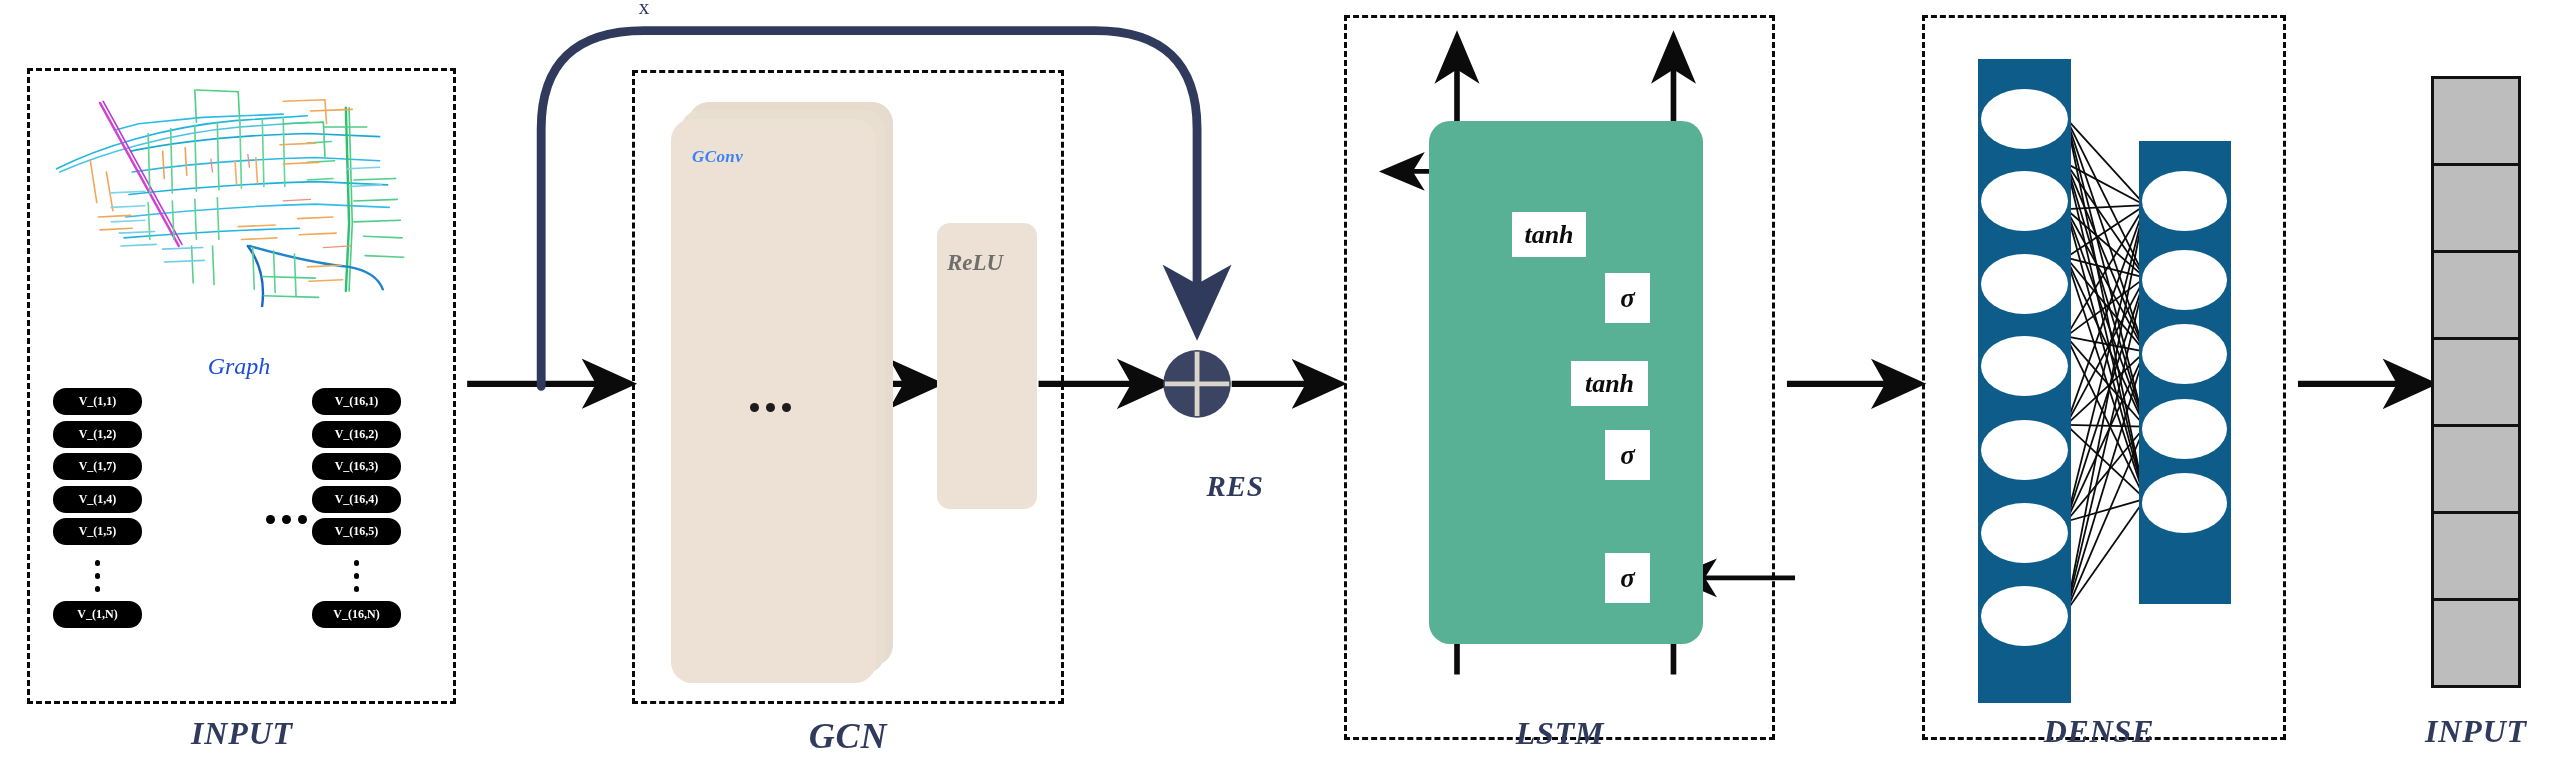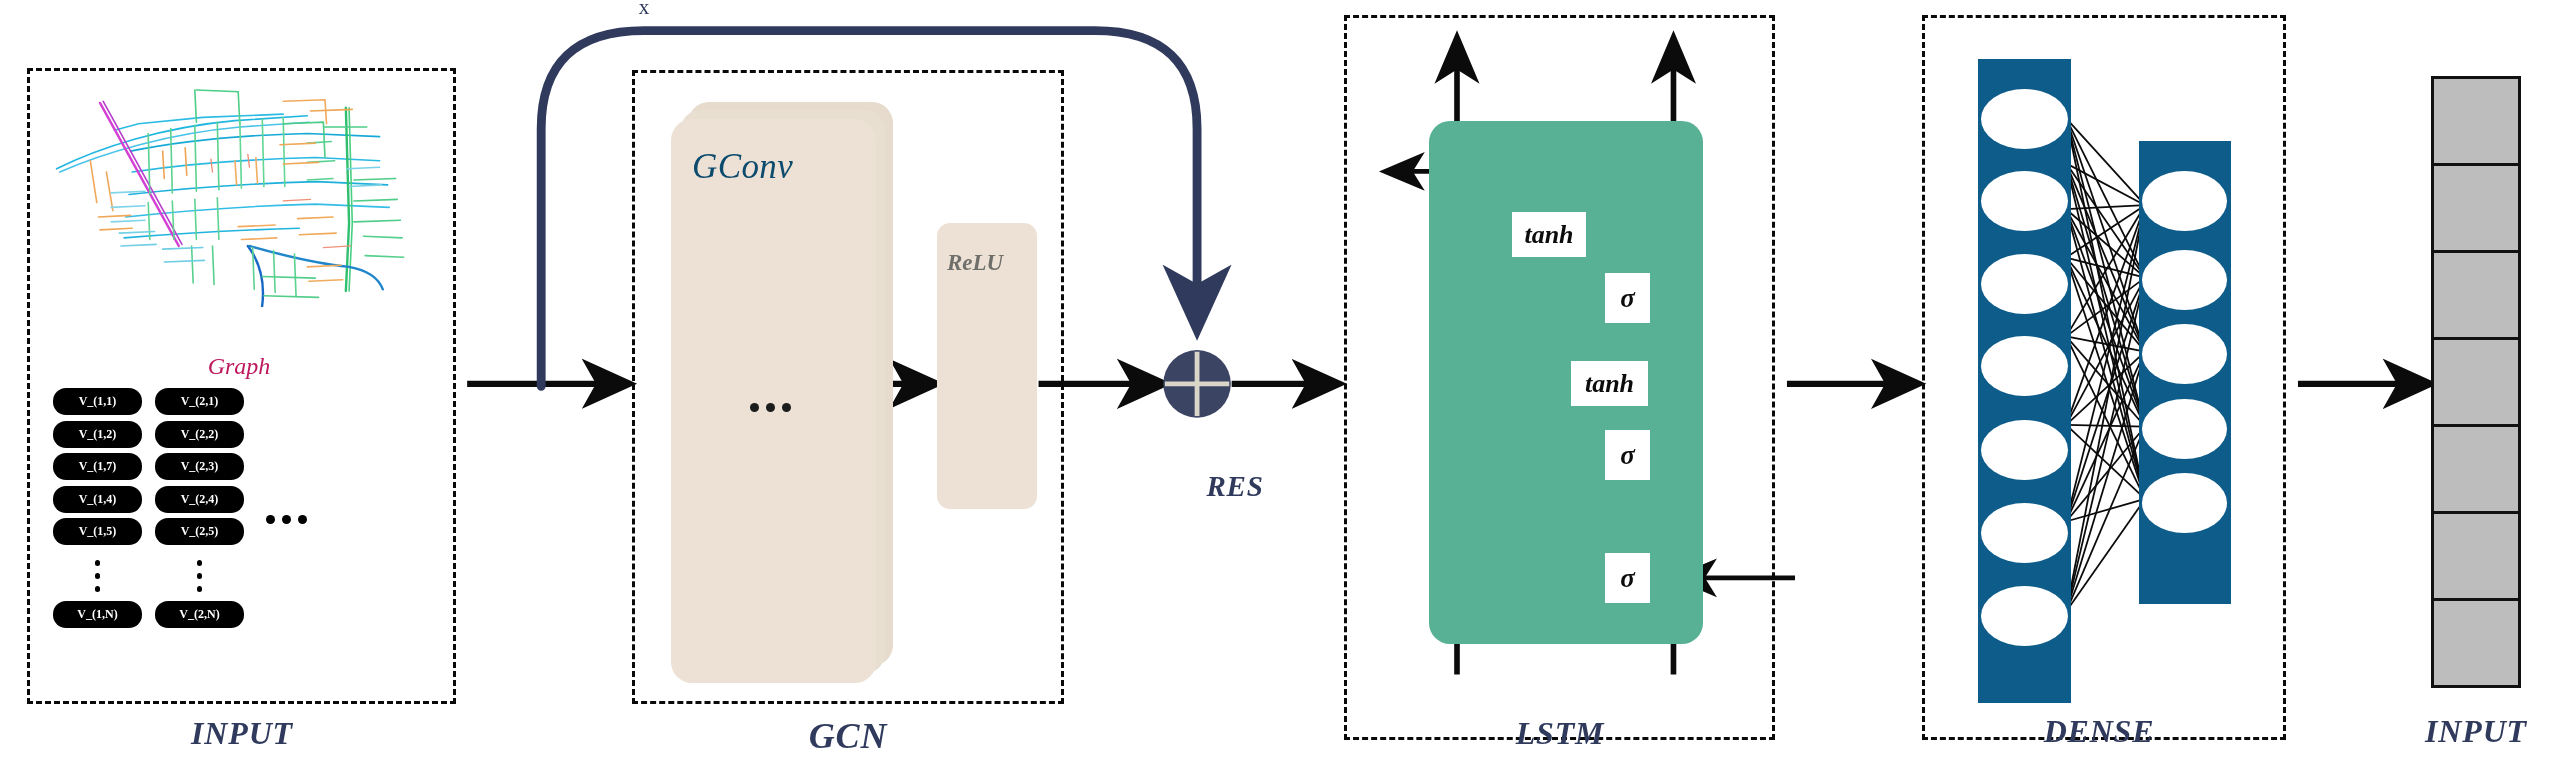--- a/index.html
+++ b/index.html
@@ -51,21 +51,21 @@
     width: 394px;
     height: 233px;
   }
   .graph-caption {
     position: absolute;
     left: 239px;
     top: 353px;
     transform: translateX(-50%);
     font-style: italic;
     font-size: 24px;
-    color: #be185d;
+    color: #1d4ed8;
     white-space: nowrap;
   }
   .vcol {
     position: absolute;
     width: 89px;
   }
   .vcell {
     width: 89px;
     height: 27px;
     background: #000000;
@@ -117,23 +117,23 @@
     position: absolute;
     background: #ece1d4;
     border-radius: 21px;
     box-sizing: border-box;
   }
   .gcard.sh1 { background: #e6dbcd; }
   .gcard.sh2 { background: #e9dfd1; }
   .gconv-title {
     position: absolute;
     font-style: italic;
-    font-weight: normal;
-    font-size: 35px;
-    color: #0c4a6e;
+    font-weight: bold;
+    font-size: 17px;
+    color: #3b82f6;
     letter-spacing: 0.4px;
   }
   .relu-card {
     position: absolute;
     background: #ece1d4;
     border-radius: 13px;
   }
   .relu-title {
     position: absolute;
     font-style: italic;
@@ -424,40 +424,40 @@
     <div class="vcell">V_(1,4)</div>
     <div class="vcell">V_(1,5)</div>
     <div class="vdots">
         <i></i>
         <i></i>
         <i></i>
       </div>
     <div class="vcell">V_(1,N)</div>
   </div>
 
-  <div class="vcol" style="left:155px; top:388px;">
-    <div class="vcell">V_(2,1)</div>
-    <div class="vcell">V_(2,2)</div>
-    <div class="vcell">V_(2,3)</div>
-    <div class="vcell">V_(2,4)</div>
-    <div class="vcell">V_(2,5)</div>
+
+  <div class="hdots" style="left:266px; top:515px;">
+    <i></i>
+      <i></i>
+      <i></i>
+  </div>
+
+  <div class="vcol" style="left:312px; top:388px;">
+    <div class="vcell">V_(16,1)</div>
+    <div class="vcell">V_(16,2)</div>
+    <div class="vcell">V_(16,3)</div>
+    <div class="vcell">V_(16,4)</div>
+    <div class="vcell">V_(16,5)</div>
     <div class="vdots">
         <i></i>
         <i></i>
         <i></i>
       </div>
-    <div class="vcell">V_(2,N)</div>
+    <div class="vcell">V_(16,N)</div>
   </div>
-
-  <div class="hdots" style="left:266px; top:515px;">
-    <i></i>
-      <i></i>
-      <i></i>
-  </div>
-
 
   <div class="stage-label" style="left:242px; top:715px; font-size:32px;">INPUT</div>
 
   <div class="dashbox" style="left:632px; top:70px; width:432px; height:634px;"></div>
 
   <div class="gconv-stack">
     <div class="gcard sh1" style="left:688px; top:102px; width:205px; height:564px;"></div>
     <div class="gcard sh2" style="left:680px; top:110px; width:205px; height:564px;"></div>
     <div class="gcard" style="left:671px; top:119px; width:205px; height:564px;"></div>
   </div>

